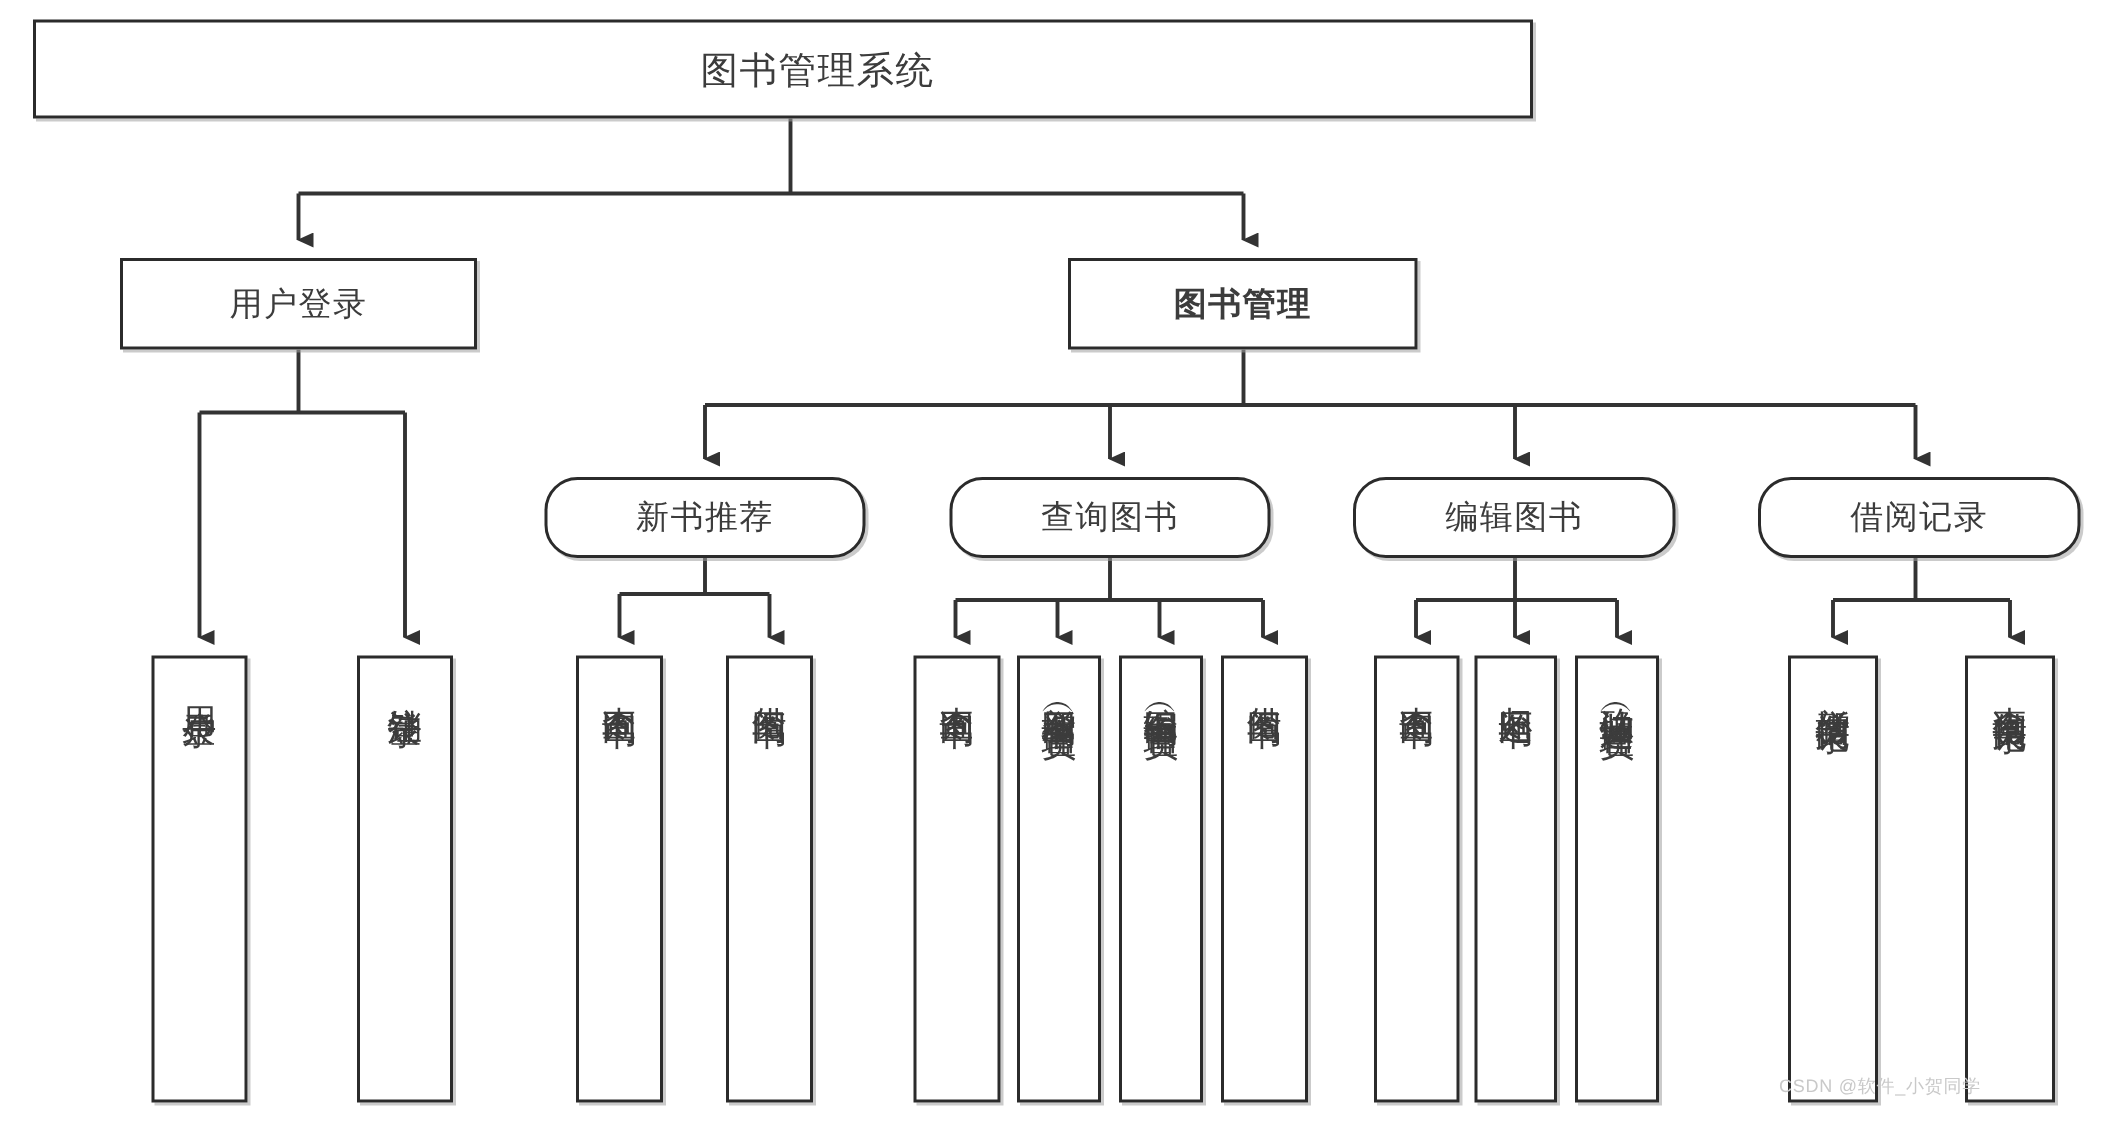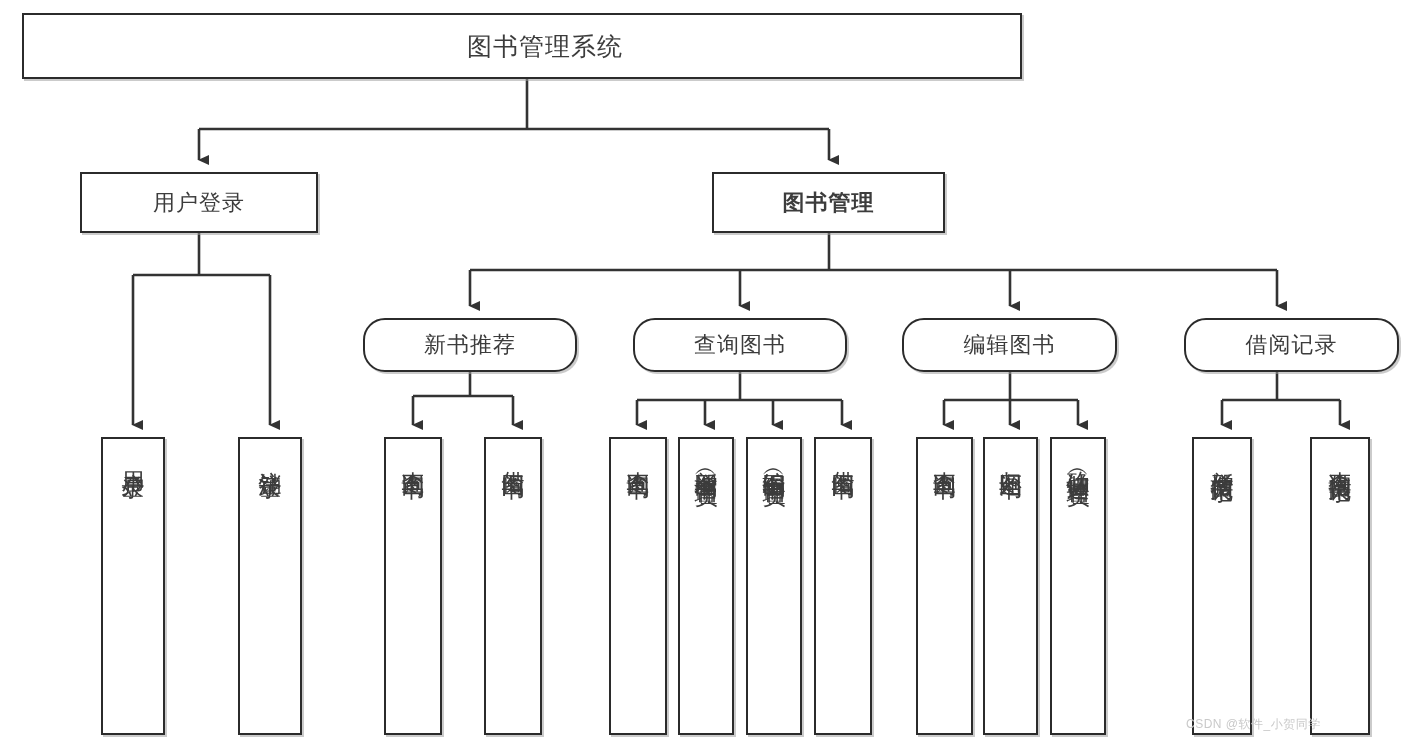--- a/index.html
+++ b/index.html
@@ -103,21 +103,21 @@
 
   <div class="node lvl3 shadow" style="left:363px;top:318px;width:214px;height:54px;">
     <span class="lbl">新书推荐</span>
   </div>
   <div class="node lvl3 shadow" style="left:633px;top:318px;width:214px;height:54px;">
     <span class="lbl">查询图书</span>
   </div>
   <div class="node lvl3 shadow" style="left:902px;top:318px;width:215px;height:54px;">
     <span class="lbl">编辑图书</span>
   </div>
-  <div class="node lvl3 shadow" style="left:1172px;top:318px;width:215px;height:54px;margin-left:12px;">
+  <div class="node lvl3 shadow" style="left:1172px;top:318px;width:215px;height:54px;">
     <span class="lbl">借阅记录</span>
   </div>
 
   <div class="node leaf shadow" style="left:101px;top:437px;width:64px;height:298px;">
     <span class="lbl">用户登录</span>
   </div>
   <div class="node leaf shadow" style="left:238px;top:437px;width:64px;height:298px;">
     <span class="lbl">注销登录</span>
   </div>
 

